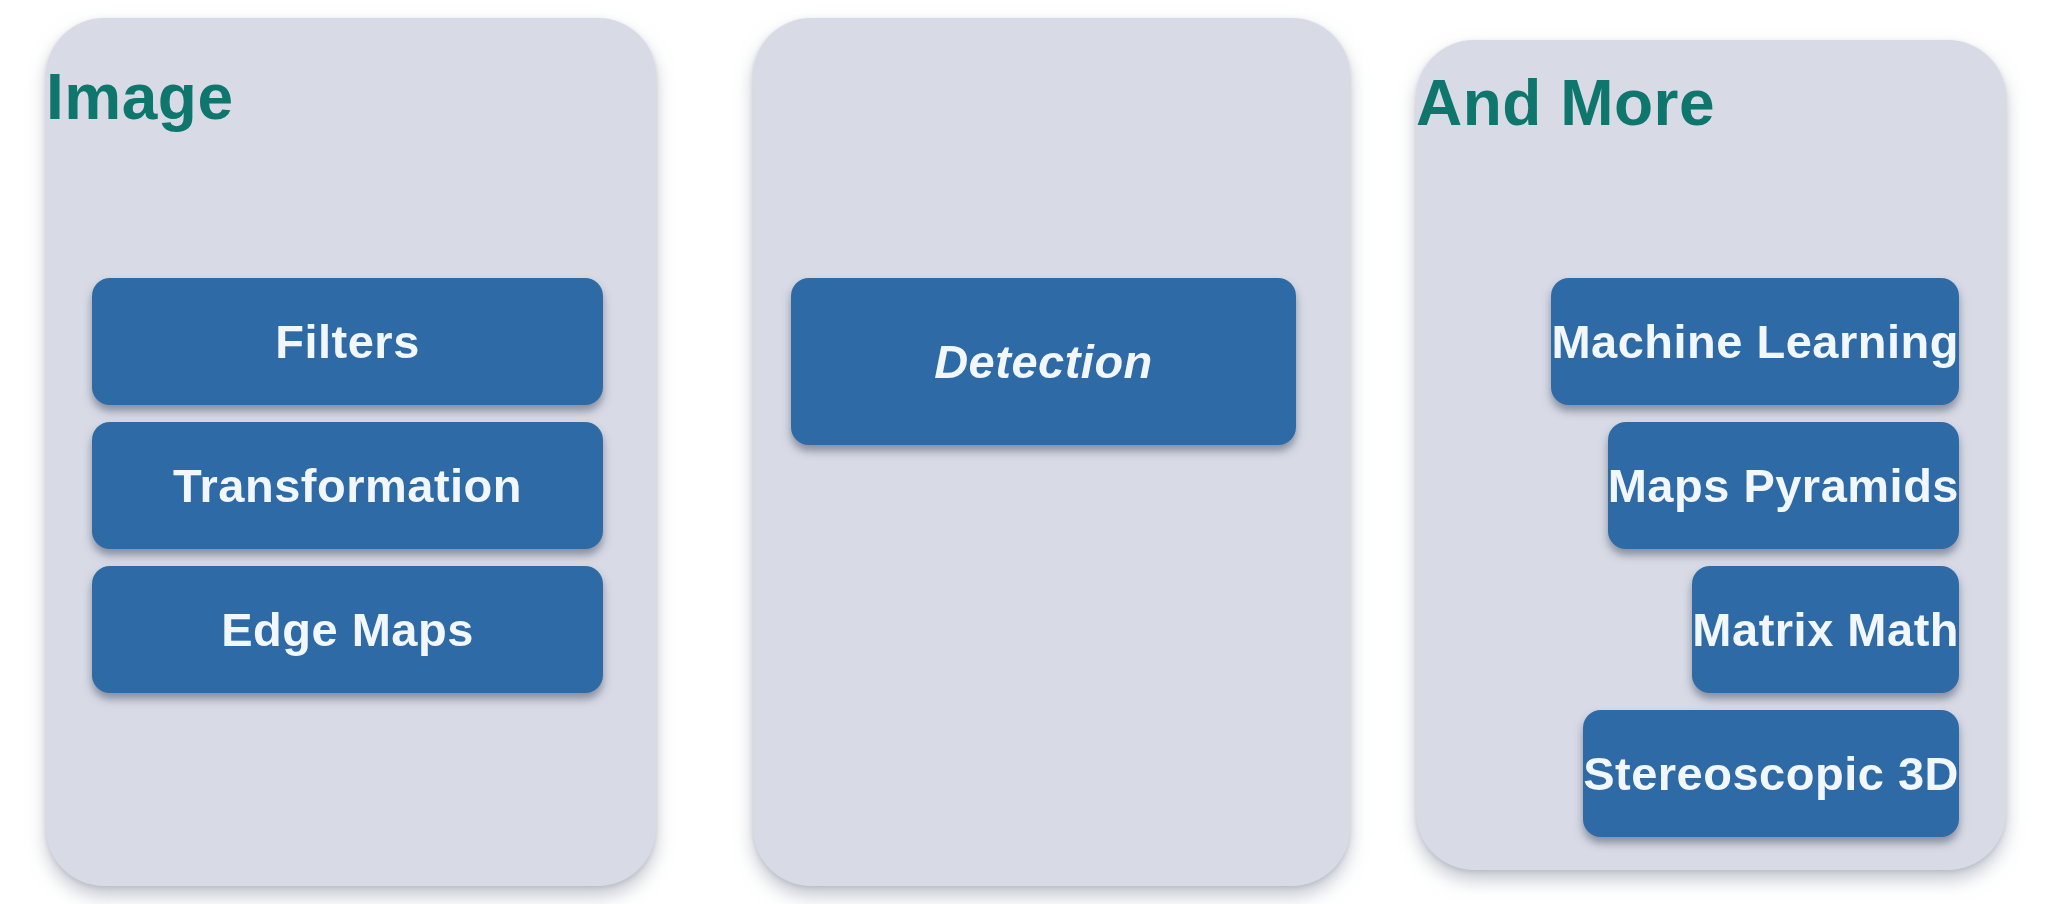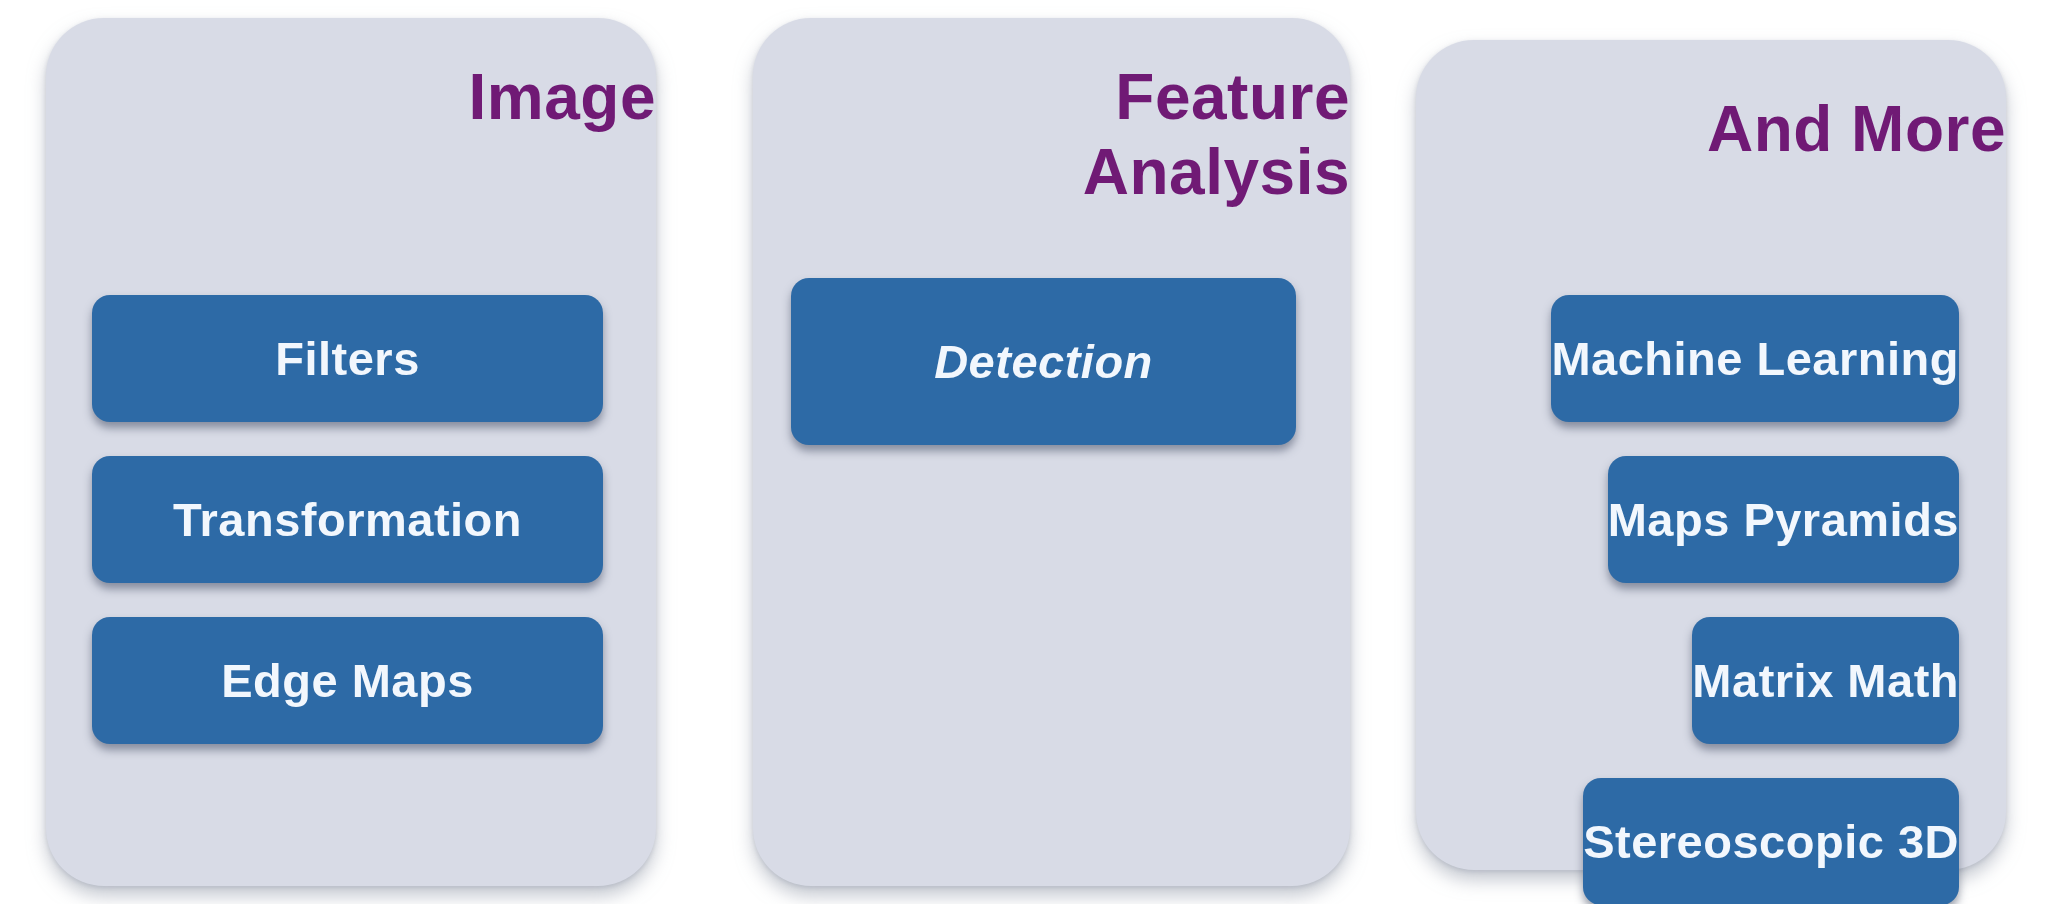--- a/index.html
+++ b/index.html
@@ -14,29 +14,29 @@
     position: absolute;
     background: #d8dbe6;
     border-radius: 58px;
     box-shadow: 0 10px 18px rgba(150,156,172,0.55), 0 2px 4px rgba(150,156,172,0.35);
   }
   .panel-1 { left: 46px;   top: 18px; width: 610px; height: 868px; }
   .panel-2 { left: 753px;  top: 18px; width: 597px; height: 868px; }
   .panel-3 { left: 1416px; top: 40px; width: 590px; height: 830px; }
 
   .title {
-    text-align: right;
+    text-align: left;
     font-weight: bold;
     font-size: 64px;
     line-height: 1.17;
-    color: #701a75;
+    color: #0f766e;
     letter-spacing: 0.5px;
   }
   .panel-1 .title, .panel-2 .title { margin-top: 42px; }
-  .panel-3 .title { margin-top: 52px; }
+  .panel-3 .title { margin-top: 26px; }
   .title span { display: block; }
   .title span:empty { display: none; }
 
   .buttons {
     position: absolute;
     display: flex;
     flex-direction: column;
   }
   .panel-1 .buttons { top: 260px; left: 46px; width: 511px; gap: 17px; }
   .panel-2 .buttons { top: 260px; left: 38px; width: 505px; gap: 29px; font-style: italic; }
@@ -48,42 +48,38 @@
     box-shadow: 0 6px 9px rgba(55,65,90,0.50);
     color: #f2f7fd;
     font-weight: bold;
     font-size: 47px;
     letter-spacing: 0.5px;
     display: flex;
     align-items: center;
     justify-content: center;
     text-align: center;
   }
-  .panel-1 .node, .panel-3 .node { height: 127px; margin-top: 17px; }
+  .panel-1 .node, .panel-3 .node { height: 127px; }
   .panel-2 .node { height: 167px; }
 </style>
 </head>
 <body>
 
 <div class="panel panel-1">
   <h2 class="title">
     <span>Image</span>
   </h2>
   <div class="buttons">
     <div class="node">Filters</div>
     <div class="node">Transformation</div>
     <div class="node">Edge Maps</div>
   </div>
 </div>
 
 <div class="panel panel-2">
-  <h2 class="title">
-    <span>Feature</span>
-    <span>Analysis</span>
-  </h2>
   <div class="buttons">
     <div class="node">Detection</div>
   </div>
 </div>
 
 <div class="panel panel-3">
   <h2 class="title">
     <span>And More</span>
 
   </h2>

